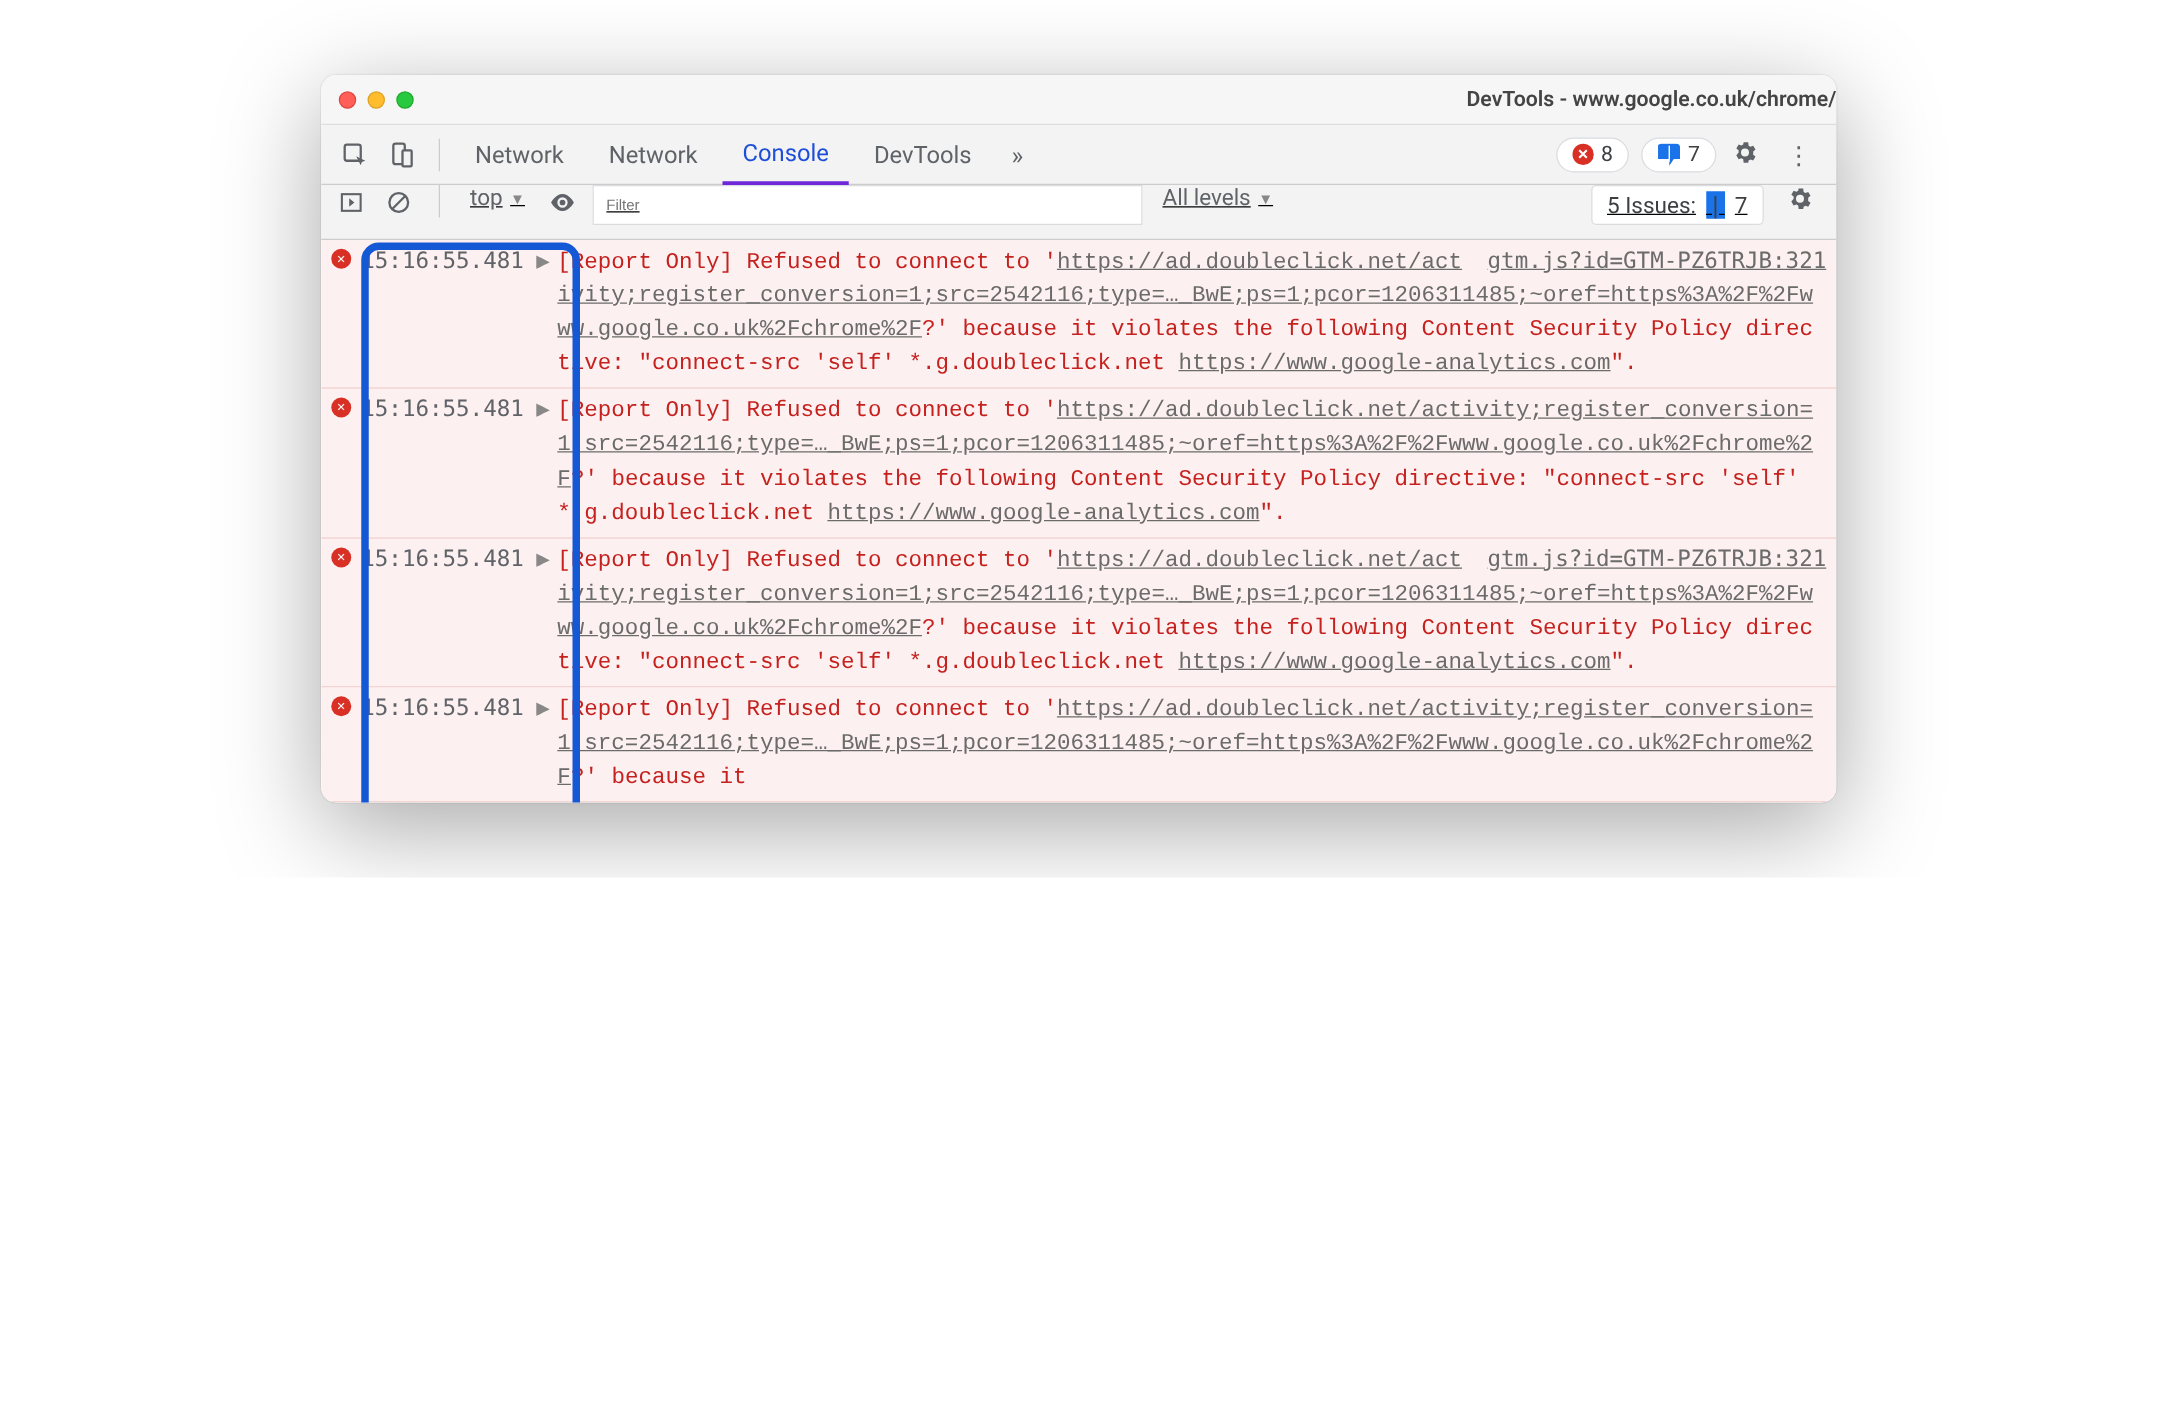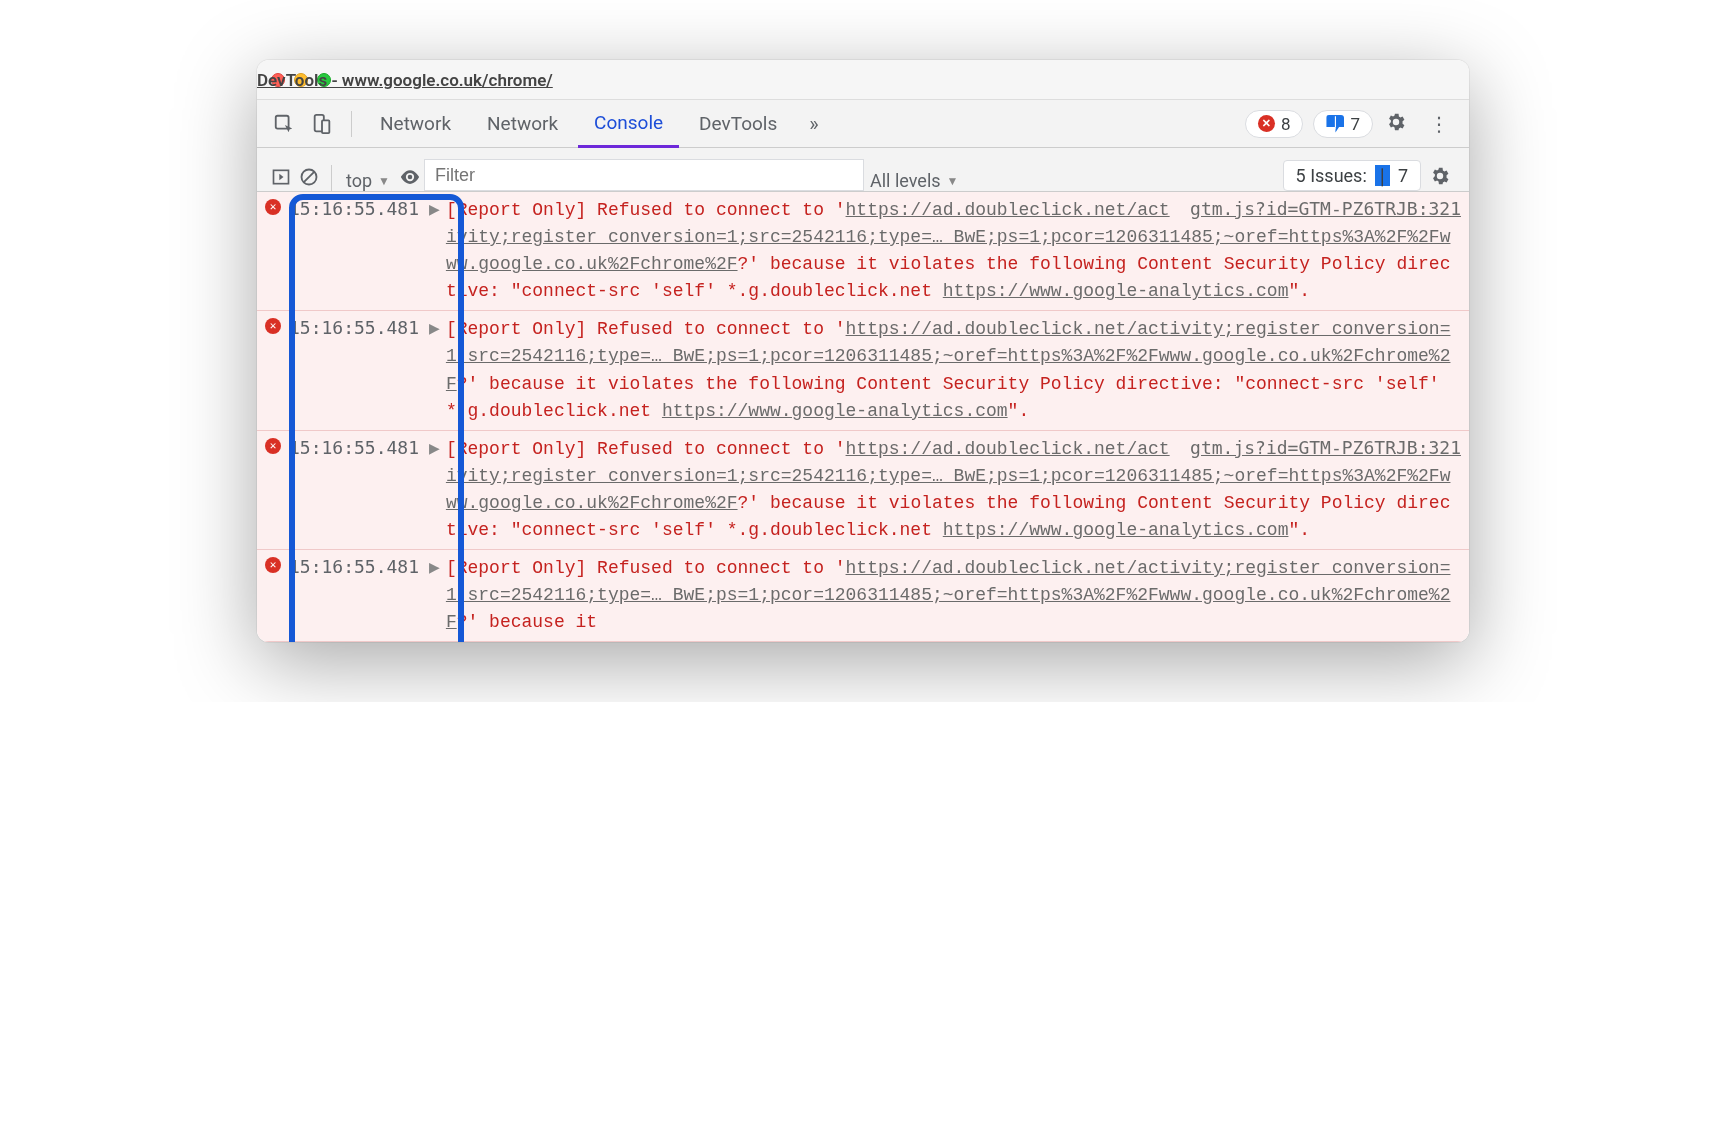--- a/index.html
+++ b/index.html
@@ -28,26 +28,25 @@
   position: relative;
 }
 .traffic { display: flex; gap: 9px; }
 .dot { width: 14px; height: 14px; border-radius: 50%; }
 .dot.red { background: #ff5f56; border: 1px solid #e0443e; }
 .dot.yellow { background: #ffbd2e; border: 1px solid #dea123; }
 .dot.green { background: #27c93f; border: 1px solid #1aab29; }
 .wintitle {
   position: absolute;
   left: 0; right: 0;
-  text-align: left;
+  text-align: right;
   font-size: 17px;
   font-weight: 600;
   color: #444;
   pointer-events: none;
-  text-decoration: underline;
 }
 
 .tabs {
   height: 48px;
   display: flex;
   align-items: center;
   padding: 0 10px;
   border-bottom: 1px solid #ccc;
   background: #f3f3f3;
   gap: 4px;
@@ -102,43 +101,45 @@
   border-radius: 3px;
   clip-path: polygon(0 0, 100% 0, 100% 70%, 70% 70%, 50% 100%, 50% 70%, 0 70%);
   padding-bottom:4px;
 }
 .gear { color: #5f6368; cursor: pointer; padding: 0 8px; }
 .kebab { color: #5f6368; cursor: pointer; padding: 0 10px; font-size: 20px; }
 
 .toolbar2 {
   height: 44px;
   display: flex;
-  align-items: flex-end;
+  align-items: flex-start;
   padding: 0 10px;
+  gap: 10px;
   border-bottom: 1px solid #ccc;
   background: #f3f3f3;
+  text-decoration: underline;
 }
 .toolbar2 .ibtn {
   color: #5f6368;
   cursor: pointer;
   display: flex; align-items: center; justify-content: center;
   width: 28px; height: 28px;
 }
 .ctx {
   display: flex; align-items: center; gap: 6px;
   color: #5f6368; font-size: 18px; cursor: pointer;
   padding: 0 6px;
 }
 .dd { font-size: 12px; color: #888; }
 .filter-input {
   flex: 0 0 440px;
   height: 32px;
   border: 1px solid #dadce0;
   background: #fff;
-  font-size: 18px;
+  font-size: 12px;
   padding: 0 10px;
   color: #5f6368;
   outline: none;
 }
 .levels { color: #5f6368; font-size: 18px; display:flex; align-items:center; gap:6px; cursor:pointer; padding:0 6px; }
 .issues {
   border: 1px solid #dadce0;
   background: #fff;
   border-radius: 4px;
   padding: 4px 12px;

